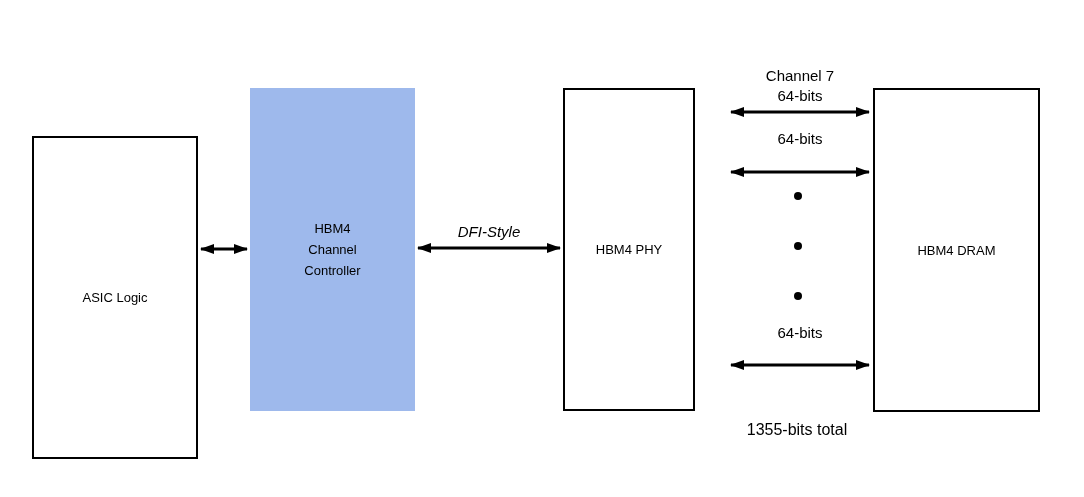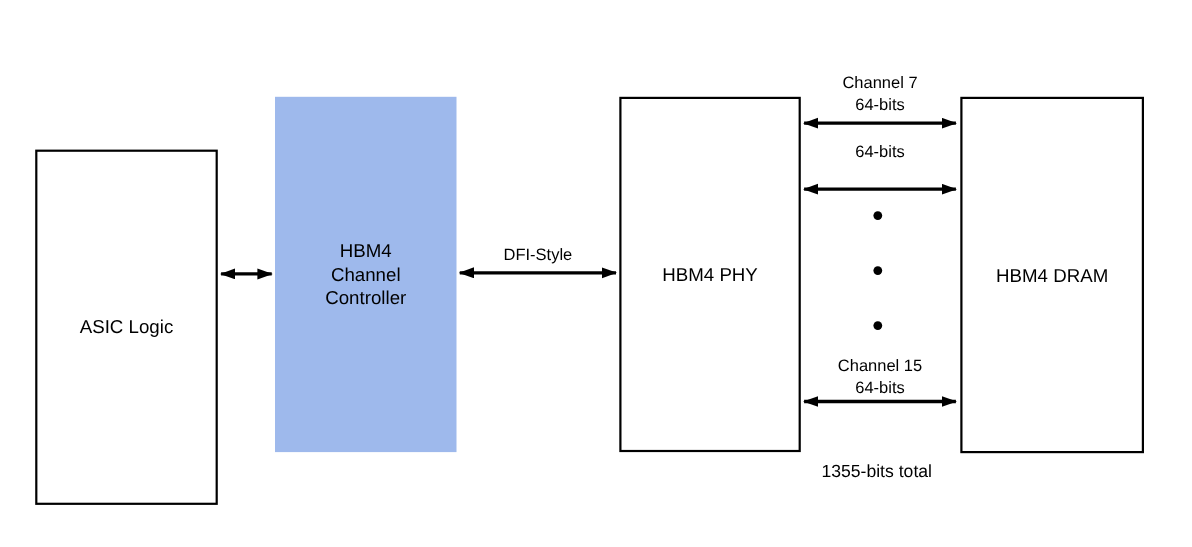--- a/index.html
+++ b/index.html
@@ -14,45 +14,45 @@
     overflow: hidden;
   }
 
   .block {
     position: absolute;
     display: flex;
     flex-direction: column;
     align-items: center;
     justify-content: center;
     text-align: center;
-    font-size: 17px;
+    font-size: 13px;
     line-height: 21px;
     background: #ffffff;
   }
   .block.bordered { border: 2px solid #000000; }
 
   .block-asic  { left: 32px;  top: 88px; width: 166px; height: 323px; margin-top: 48px; }
   .block-mc    { left: 250px; top: 88px; width: 165px; height: 323px; background: #9EB9EC; }
-  .block-phy   { left: 563px; top: 88px; width: 165px; height: 323px; }
+  .block-phy   { left: 563px; top: 88px; width: 132px; height: 323px; }
   .block-dram  { left: 873px; top: 88px; width: 167px; height: 324px; }
 
   .svg-layer {
     position: absolute;
     left: 0; top: 0;
     width: 1084px; height: 497px;
     pointer-events: none;
   }
 
   .label {
     position: absolute;
     text-align: center;
     font-size: 15px;
     line-height: 20px;
   }
-  .label-dfi   { left: 417px; top: 222px; width: 144px; }
+  .label-dfi   { left: 417px; top: 222px; width: 144px; font-style: italic; }
   .channel-label-0  { left: 729px; top: 66px;  width: 142px; }
   .channel-label-1  { left: 729px; top: 129px; width: 142px; }
   .channel-label-15 { left: 729px; top: 323px; width: 142px; }
   .label-total { left: 697px; top: 420px; width: 200px; font-size: 16px; }
 </style>
 </head>
 <body>
 
 <div class="canvas">
 
@@ -104,19 +104,18 @@
   <div class="label channel-label-0">
     <div>Channel 7</div>
     <div>64-bits</div>
   </div>
 
   <div class="label channel-label-1">
     <div>64-bits</div>
   </div>
 
   <div class="label channel-label-15">
-    <div>Channel 15</div>
     <div>64-bits</div>
   </div>
 
   <div class="label label-total">1355-bits total</div>
 
 </div>
 
 </body></html>

